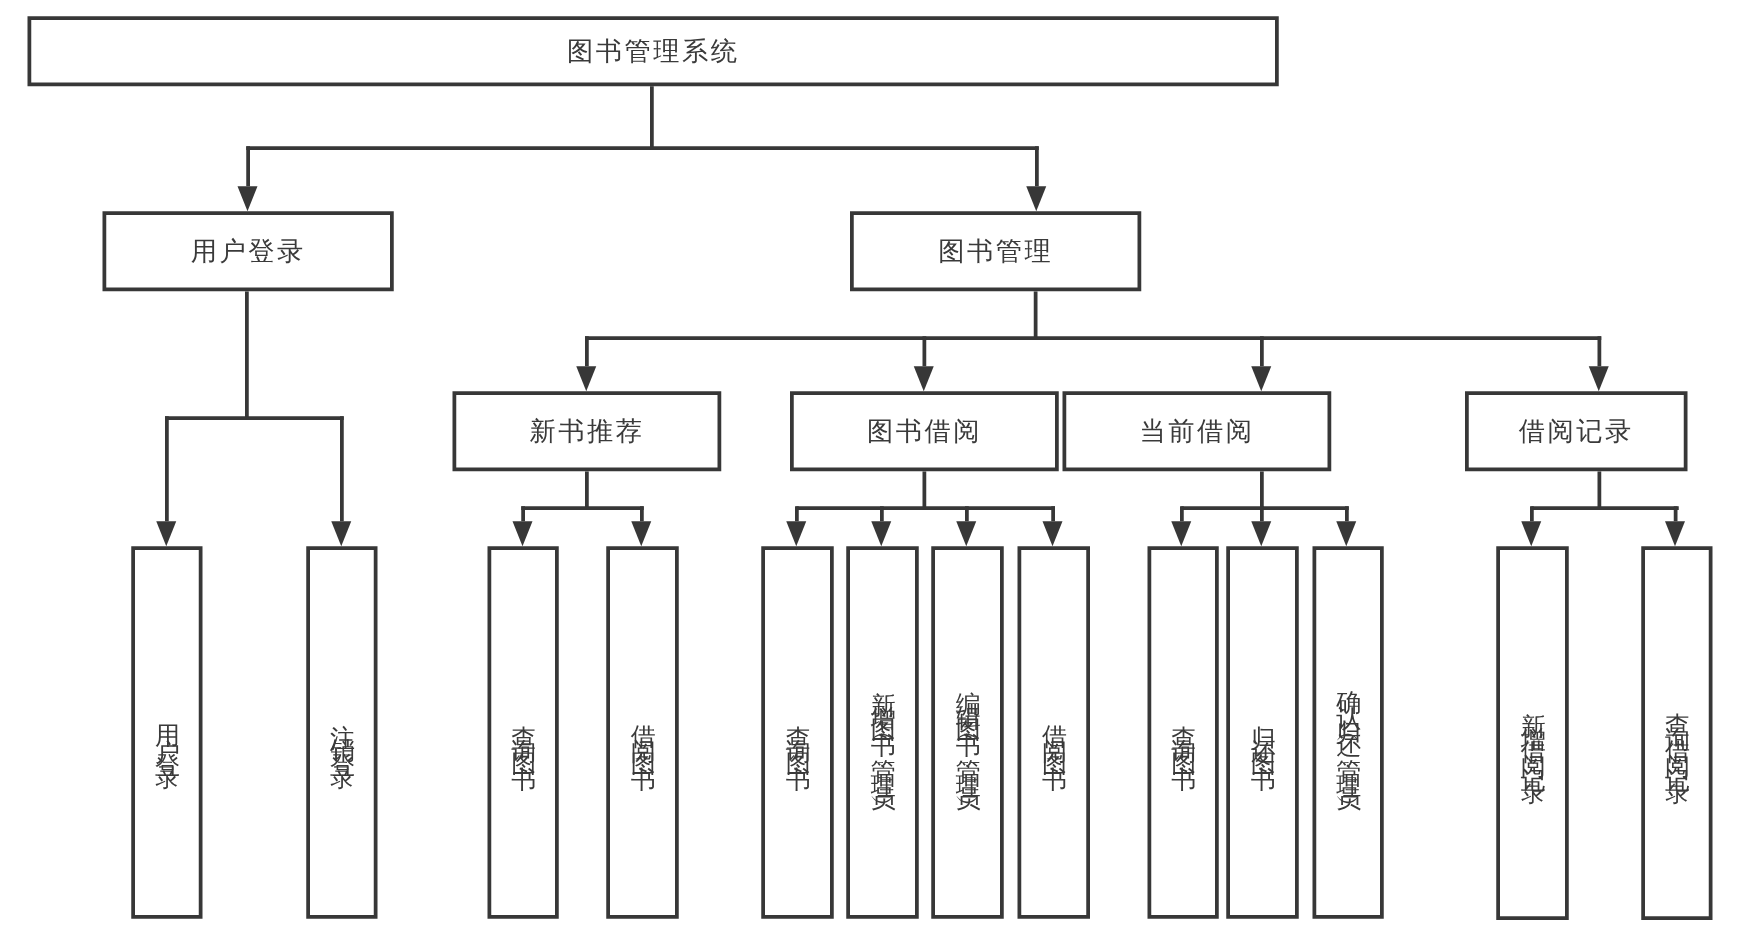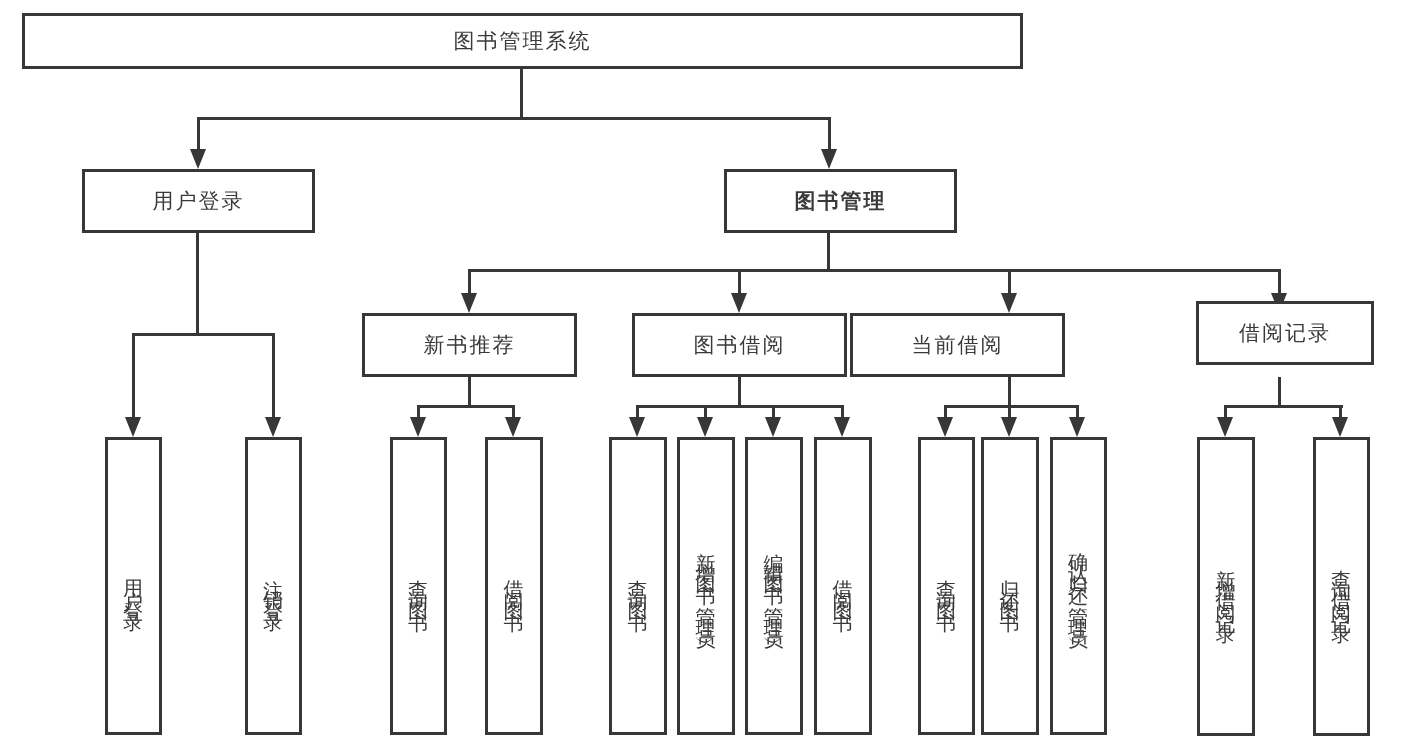--- a/index.html
+++ b/index.html
@@ -66,21 +66,21 @@
   </div>
 
   <div class="vline" style="left:520px;top:68px;height:51px;"></div>
   <div class="hline" style="left:197px;top:117px;width:634px;"></div>
   <div class="arrow" style="left:197px;top:117px;height:32px;"></div>
   <div class="arrow" style="left:828px;top:117px;height:32px;"></div>
 
   <div class="node hbox" style="left:82px;top:169px;width:233px;height:64px;">
     <span>用户登录</span>
   </div>
-  <div class="node hbox" style="left:724px;top:169px;width:233px;height:64px;font-weight:bold;">
+  <div class="node hbox" style="left:680px;top:169px;width:233px;height:64px;">
     <span>图书管理</span>
   </div>
 
   <div class="vline" style="left:196px;top:233px;height:102px;"></div>
   <div class="hline" style="left:132px;top:333px;width:143px;"></div>
   <div class="arrow" style="left:132px;top:333px;height:84px;"></div>
   <div class="arrow" style="left:272px;top:333px;height:84px;"></div>
 
   <div class="vline" style="left:827px;top:233px;height:38px;"></div>
   <div class="hline" style="left:468px;top:269px;width:813px;"></div>
@@ -91,21 +91,21 @@
 
   <div class="node hbox" style="left:362px;top:313px;width:215px;height:64px;">
     <span>新书推荐</span>
   </div>
   <div class="node hbox" style="left:632px;top:313px;width:215px;height:64px;">
     <span>图书借阅</span>
   </div>
   <div class="node hbox" style="left:850px;top:313px;width:215px;height:64px;">
     <span>当前借阅</span>
   </div>
-  <div class="node hbox" style="left:1172px;top:301px;width:178px;height:64px;margin-left:24px;">
+  <div class="node hbox" style="left:1172px;top:313px;width:178px;height:64px;">
     <span>借阅记录</span>
   </div>
 
   <div class="vline" style="left:468px;top:377px;height:30px;"></div>
   <div class="hline" style="left:417px;top:405px;width:98px;"></div>
   <div class="arrow" style="left:417px;top:405px;height:12px;"></div>
   <div class="arrow" style="left:512px;top:405px;height:12px;"></div>
 
   <div class="vline" style="left:738px;top:377px;height:30px;"></div>
   <div class="hline" style="left:637px;top:405px;width:207px;"></div>

